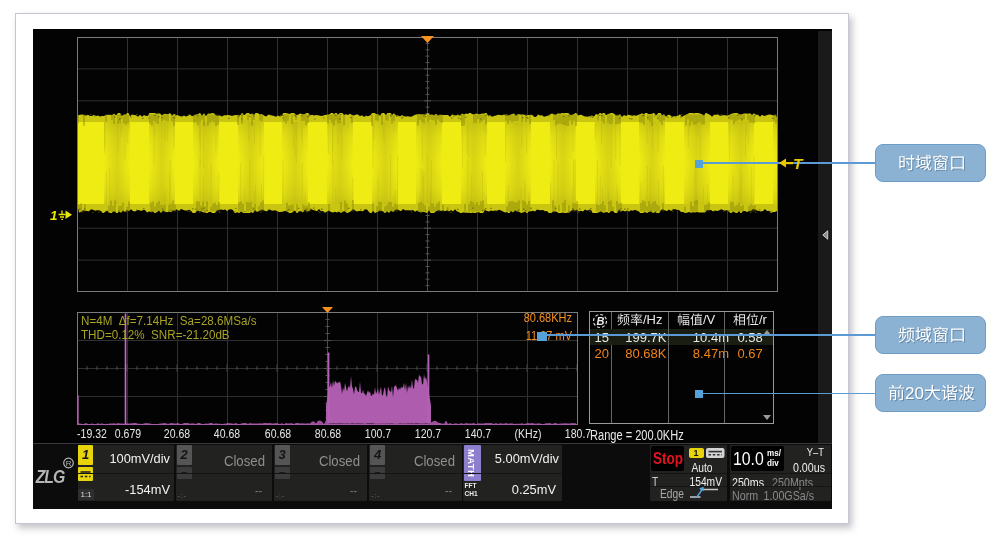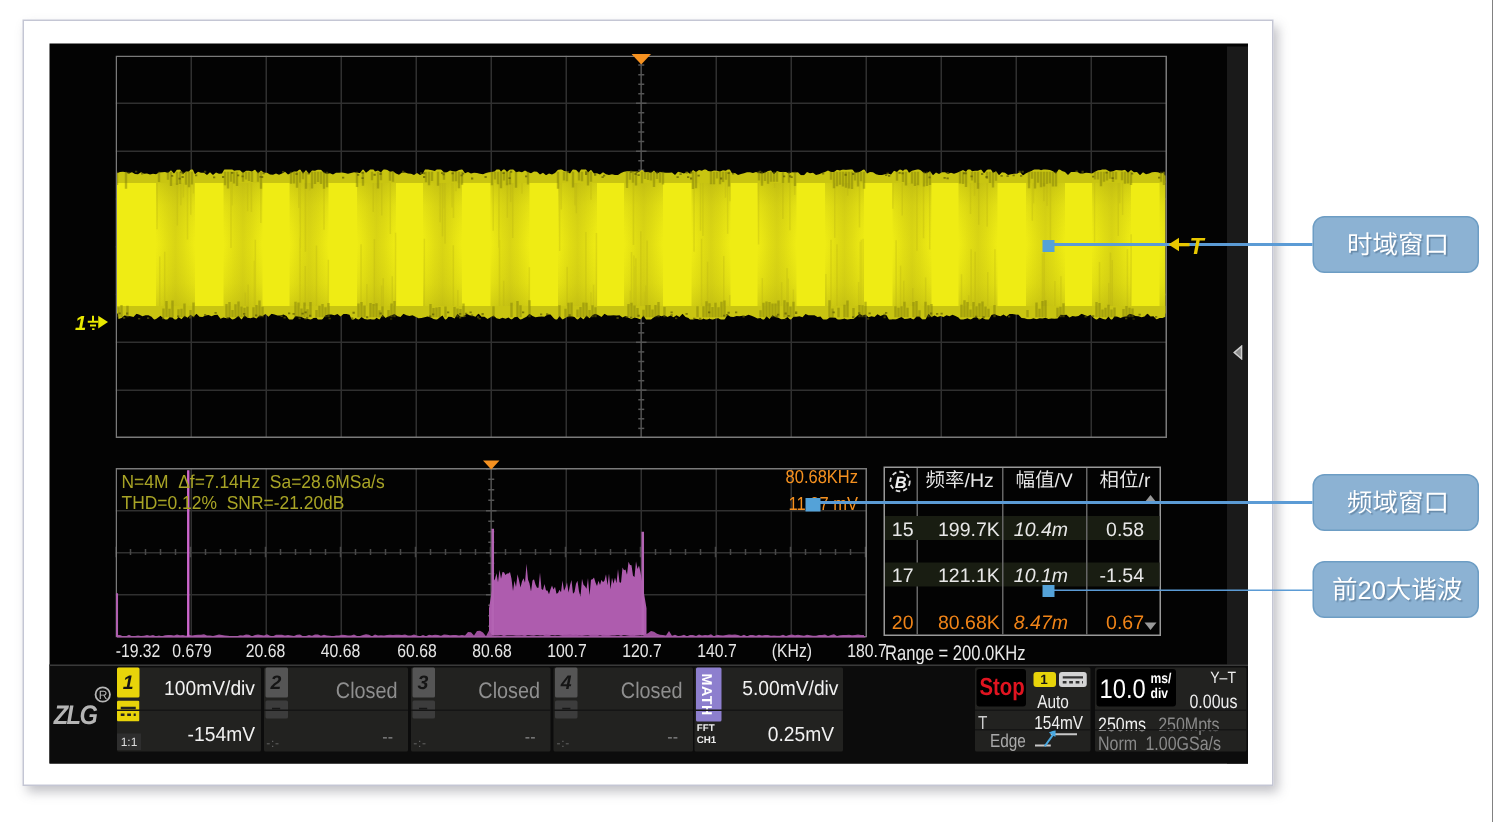--- a/index.html
+++ b/index.html
@@ -1,27 +1,27 @@
 <!DOCTYPE html>
 <html><head><meta charset="utf-8"><style>
 * { margin:0; padding:0; box-sizing:border-box; }
 body { -webkit-font-smoothing:antialiased; width:995px; height:548px; background:#fff; font-family:"Liberation Sans",sans-serif; position:relative; overflow:hidden; }
 #card { position:absolute; left:15px; top:13px; width:833.5px; height:511px; background:#fff; border:1px solid #c4c6d4; box-shadow:3px 4px 7px rgba(120,120,130,.45); }
 #screen { position:absolute; left:33px; top:29px; width:799px; height:480px; background:#030303; }
 #sidebar { position:absolute; left:818px; top:31px; width:14px; height:478px; background:#1a1a1a; }
 .axl { position:absolute; top:426.5px; transform:translateX(-50%) scaleX(0.84); font-size:12.5px; color:#e6e6e6; white-space:nowrap; }
 #table { position:absolute; left:589px; top:310.5px; width:185px; height:113px; border:1px solid #999; }
 #thead { position:relative; width:100%; height:17px; }
-.trow { position:relative; width:100%; height:16px; font-size:13px; color:#e8e8e8;margin-top:15px; }
+.trow { position:relative; width:100%; height:16px; font-size:13px; color:#e8e8e8; }
 .trow.alt { background:#191d12; }
 .trow.last { color:#f08418; }
 .trow span { position:absolute; top:1px; text-align:right; }
 .c0 { left:0; width:19px; }
 .c1 { left:21px; width:55.5px; }
-.c2 { left:69px; width:53px;font-style:italic; }
+.c2 { left:86px; width:53px; }
 .c3 { left:134.7px; width:38px; }
 #table:before { content:""; position:absolute; left:20.5px; top:0; bottom:0; border-left:1px solid #666; }
 #table:after { content:""; position:absolute; left:78px; top:0; bottom:0; border-left:1px solid #666; }
 #tcol3 { position:absolute; left:134.2px; top:0; bottom:0; border-left:1px solid #666; }
 #bar { position:absolute; left:33px; top:442.5px; width:799px; height:66.5px; background:#0c0c0c; border-top:1px solid #3a3a3a; }
 .cbox { position:absolute; top:444.5px; height:56px; background:#222220; border-radius:1px; }
 .lbl { position:absolute; left:875px; width:111px; height:38px; background:#8cb2d3; border:1.6px solid #6d9dc4; border-radius:8px; }
 .cline { position:absolute; height:1.4px; background:#5b9bd5; }
 .csq { position:absolute; width:8px; height:8px; background:#54a2d8; }
 #ffttext { position:absolute; left:81px; top:313.5px; font-size:12.5px; line-height:14px; color:#a8a426; white-space:pre; transform:scaleX(0.93); transform-origin:0 0; }
@@ -291,26 +291,20 @@
         <path transform="translate(13.0,11.4) scale(0.0130,-0.0130)" d="M369 658V585H914V658ZM435 509C465 370 495 185 503 80L577 102C567 204 536 384 503 525ZM570 828C589 778 609 712 617 669L692 691C682 734 660 797 641 847ZM326 34V-38H955V34H748C785 168 826 365 853 519L774 532C756 382 716 169 678 34ZM286 836C230 684 136 534 38 437C51 420 73 381 81 363C115 398 148 439 180 484V-78H255V601C294 669 329 742 357 815Z" fill="#e8e8e8"></path>
         <text x="26.0" y="11.4" font-size="13" fill="#e8e8e8" font-family="Liberation Sans, sans-serif">/r</text>
       </svg>
 </div>
 <div class="trow alt">
       <span class="c0">15</span>
       <span class="c1">199.7K</span>
       <span class="c2">10.4m</span>
       <span class="c3">0.58</span>
     </div>
-    <div class="trow alt">
-      <span class="c0">17</span>
-      <span class="c1">121.1K</span>
-      <span class="c2">10.1m</span>
-      <span class="c3">-1.54</span>
-    </div>
     <div class="trow last">
       <span class="c0">20</span>
       <span class="c1">80.68K</span>
       <span class="c2">8.47m</span>
       <span class="c3">0.67</span>
     </div>
 <div id="tcol3"></div>
 <svg width="10" height="8" style="position:absolute;right:1px;top:17px">
       <polygon points="1,6 9,6 5,1" fill="#999"></polygon>
     </svg>

